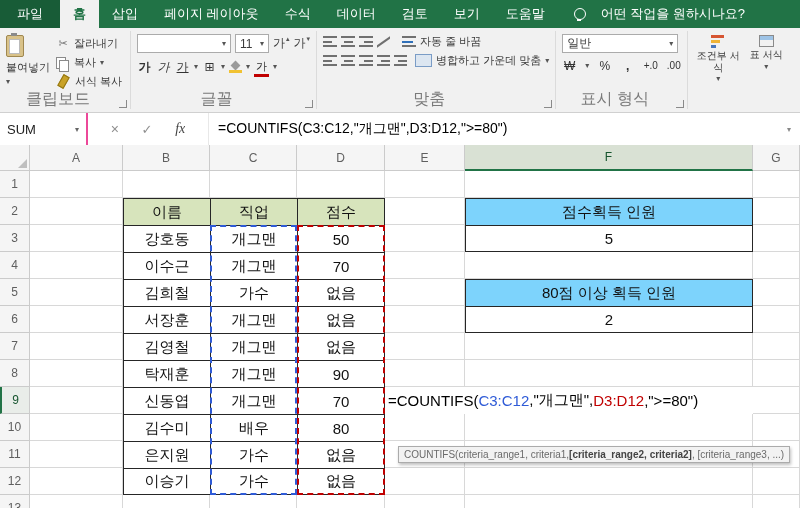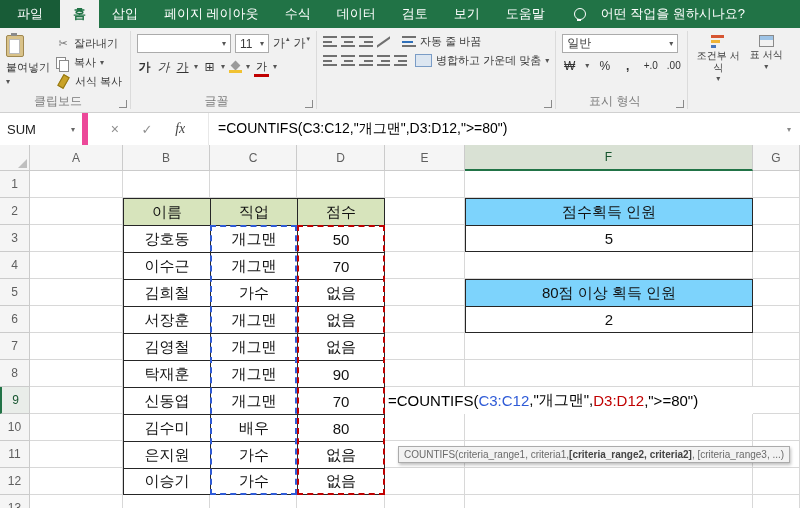--- a/index.html
+++ b/index.html
@@ -12,21 +12,21 @@
   .tab.file{background:#185C37;padding:12px 17px}
   .tab.active{background:#F1F1F1;color:#217346;font-weight:700}
   .search{display:flex;align-items:center;gap:15px;color:#fff;margin-left:16px;white-space:nowrap}
   .bulb{width:10px;height:10px;border:1px solid #fff;border-radius:50%;position:relative;flex:none}
   .bulb::after{content:"";position:absolute;left:2.5px;top:10px;width:4px;height:2px;background:#fff}
 
   
   .ribbon{height:84px;background:#F1F1F1;border-bottom:1px solid #D0D0D0;display:flex;
           font-size:11px;color:#3b3b3b;position:relative}
   .rgroup{position:relative;display:flex;align-items:flex-start;padding:4px 6px 16px 6px;flex:none}
-  .glabel{position:absolute;bottom:2px;left:0;right:14px;text-align:center;font-size:12px;color:#7a7a7a}
+  .glabel{position:absolute;bottom:2px;left:0;right:14px;text-align:center;font-size:16px;color:#7a7a7a}
   .launcher{position:absolute;right:3px;bottom:4px;width:7px;height:7px;
             border-right:1px solid #8a8a8a;border-bottom:1px solid #8a8a8a}
   .vsep{width:1px;background:#DBDBDB;margin:3px 0;flex:none}
   .dd{font-size:8px;color:#555;line-height:1}
 
   .pastebtn{display:flex;flex-direction:column;align-items:flex-start;gap:3px;width:48px;padding-top:3px;cursor:pointer}
   .clipic{width:16px;height:20px;border:1px solid #A08850;background:#D9C289;position:relative;border-radius:2px}
   .clipic::before{content:"";position:absolute;left:4px;top:-3px;width:6px;height:3px;background:#8a8a8a}
   .clipic::after{content:"";position:absolute;left:2px;top:3px;width:9px;height:13px;background:#fff;border:1px solid #bbb}
   .clipcol{display:flex;flex-direction:column;gap:4px;padding:4px 2px}
@@ -75,21 +75,21 @@
     linear-gradient(#D65532 0 0) 0 0/13px 3px no-repeat,
     linear-gradient(#EFB336 0 0) 0 5px/9px 3px no-repeat,
     linear-gradient(#4976BA 0 0) 0 10px/5px 3px no-repeat}
   .mi-tbl{width:15px;height:12px;border:1px solid #8a8a8a;flex:none;box-sizing:border-box;
           background:linear-gradient(#9DC3E6 0 0) 0 0/100% 4px no-repeat}
   .stybtn{width:48px;display:flex;flex-direction:column;align-items:center;gap:2px;
           text-align:center;font-size:10px;line-height:1.15;padding-top:3px;cursor:pointer}
 
   
   .fbar{height:32px;background:#fff;border-bottom:1px solid #CFCFCF;display:flex;align-items:stretch;font-size:13px}
-  .namebox{width:88px;display:flex;align-items:center;padding:3px 7px;border-right:6px solid #ec4899;color:#222;box-sizing:border-box}
+  .namebox{width:88px;display:flex;align-items:center;padding:3px 7px;border-right:2px solid #ec4899;color:#222;box-sizing:border-box}
   .nbdd{margin-left:auto;color:#666;font-size:8px}
   .fbtns{width:120px;display:flex;align-items:center;justify-content:space-evenly;border-right:1px solid #E8E8E8;flex:none}
   .xbtn{color:#8f8f8f;font-size:14px;cursor:pointer}
   .ckbtn{color:#8f8f8f;font-size:13px;cursor:pointer}
   .fx{font-style:italic;font-family:"Liberation Serif","DejaVu Serif",serif;color:#444;font-size:14px;cursor:pointer}
   .ftext{flex:1;display:flex;align-items:center;padding-left:9px;font-size:14px;color:#000;white-space:nowrap;overflow:hidden}
   .fexp{display:flex;align-items:center;padding:0 9px;color:#888;font-size:8px}
 
   
   .sheet{position:absolute;left:0;top:145px;width:800px;height:363px;overflow:hidden;background:#fff}
@@ -220,20 +220,21 @@
         <span class="albars r"></span>
         <span class="ind"></span>
         <span class="ind"></span>
         <div class="sbtn" style="margin-left:4px">
           <span class="mi-merge"></span>
           <span>병합하고 가운데 맞춤</span>
           <span class="dd">▾</span>
         </div>
       </div>
     </div>
+    <span class="glabel">맞춤</span>
     <span class="launcher"></span>
   </div>
 
   <div class="vsep"></div>
 
   <div class="rgroup">
     <div class="fgrid">
       <div class="frow">
         <div class="combo nfmt">
           <span>일반</span>

